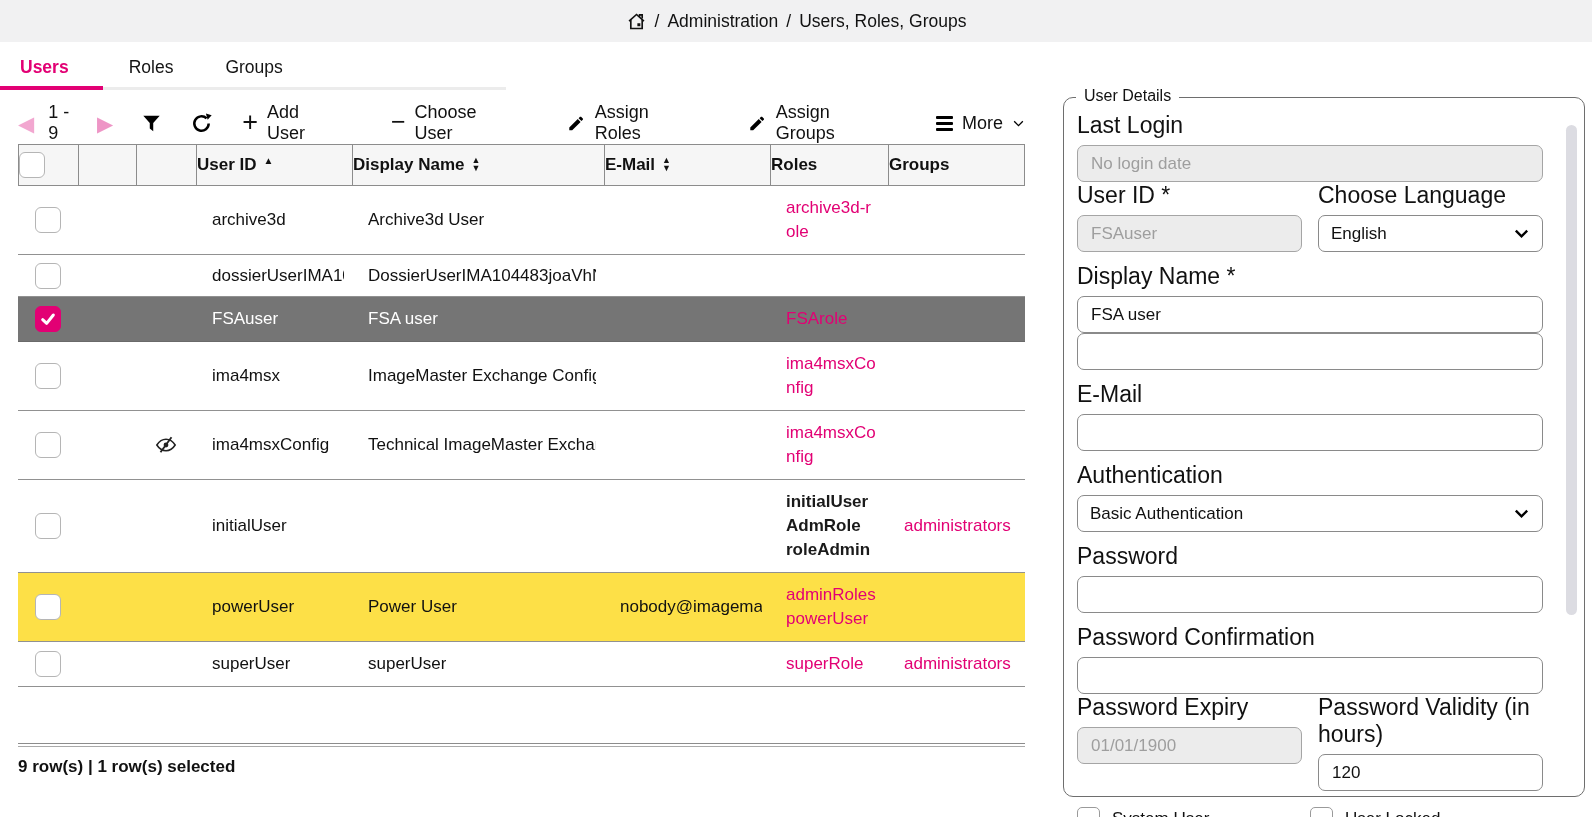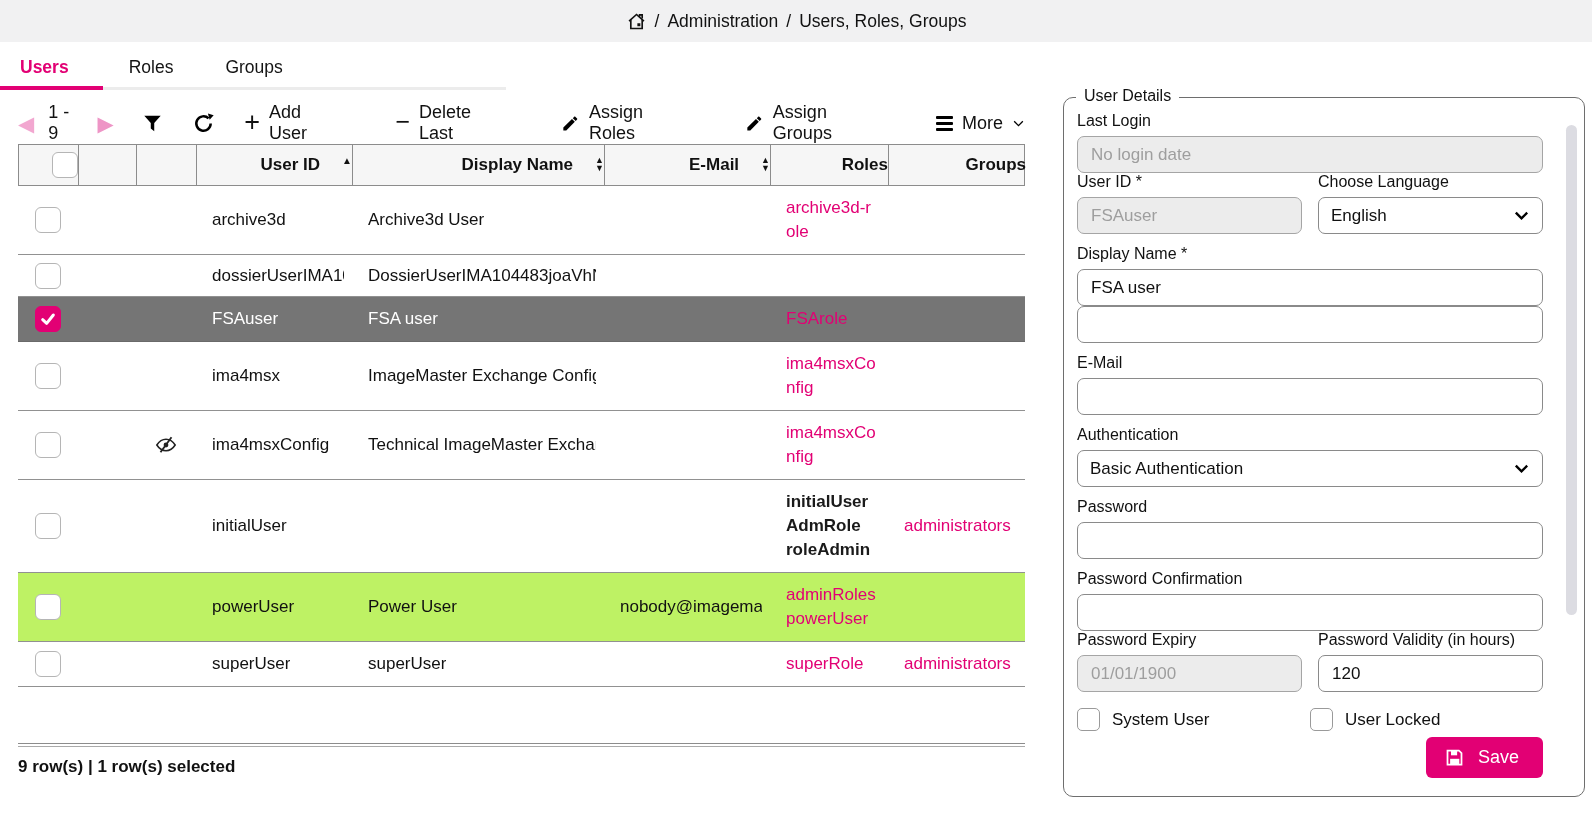--- a/index.html
+++ b/index.html
@@ -32,27 +32,27 @@
   .tb-gap-sm { width:24px; }
   .plusglyph { font-size:27px; font-weight:400; line-height:1; margin-top:-2px; }
   .minusglyph { font-size:25px; font-weight:400; line-height:1; margin-top:-4px; }
   .burger { display:flex; flex-direction:column; gap:3px; }
   .burger span { width:17px; height:3px; background:#000; border-radius:1px; }
 
   
   .grid-cols { display:grid; grid-template-columns:60px 58px 60px 156px 252px 166px 118px 137px; }
   .table { position:absolute; top:144px; left:18px; width:1007px; }
   .thead { height:42px; background:#f6f6f6; border:1px solid #8c8c8c; font-weight:bold; font-size:17px; }
-  .th { display:flex; align-items:center; justify-content:flex-end; gap:22px; border-right:1px solid #8c8c8c; height:100%; }
+  .th { display:flex; align-items:center; justify-content:flex-start; gap:7px; border-right:1px solid #8c8c8c; height:100%; }
   .th:last-child { border-right:none; }
   .sort-asc { font-size:10px; line-height:1; margin-top:-8px; }
   .sort-both { display:flex; flex-direction:column; font-size:9px; line-height:0.85; }
   .tbody-wrap { height:557px; overflow:hidden; }
   .tr { border-bottom:1px solid #919191; background:#fff; min-height:42px; }
-  .tr.alt { background:#bef264; }
+  .tr.alt { background:#fde047; }
   .tr.selected { background:#757575; color:#fff; border-bottom-color:#6a6a6a; }
   .td { display:flex; align-items:center; padding:6px 8px 6px 16px; overflow:hidden; font-size:17px; }
   .td-center { justify-content:center; padding-left:8px; }
   .cell-text { white-space:nowrap; overflow:hidden; }
   .roles-cell { flex-direction:column; align-items:flex-start; justify-content:center; padding-top:10px; padding-bottom:10px; }
   .role-link { color:#e20074; line-height:24px; word-break:break-all; cursor:pointer; }
   .role-plain { color:#1a1a1a; cursor:default;font-weight:bold; }
   .table-endline { height:4px; border-top:1px solid #8c8c8c; border-bottom:1px solid #aaa; }
 
   .checkbox { width:26px; height:26px; background:#fff; border:1px solid #b5b5b5; border-radius:6px;
@@ -61,21 +61,21 @@
 
   .summary { position:absolute; top:757px; left:18px; font-size:17px; font-weight:bold; }
 
   
   .panel { position:absolute; left:1063px; top:97px; width:522px; height:700px;
            border:1.5px solid #6e6e6e; border-radius:10px; background:#fff;text-decoration:underline; }
   .panel-legend { position:absolute; top:-11px; left:12px; background:#fff; padding:0 8px; font-size:16px; }
   .panel-body { position:absolute; top:14px; left:13px; right:41px; bottom:10px; }
   .panel-scroll { position:absolute; top:27px; right:7px; width:11px; height:490px; background:#dcdce2; border-radius:6px; }
 
-  .f-label { font-size:16px; margin:11px 0 6px; }
+  .f-label { font-size:23px; margin:11px 0 6px; }
   .f-label:first-child { margin-top:0; }
   .tinput { width:100%; height:37px; border:1px solid #8a8a8a; border-radius:7px; padding:16px 13px;
             font-size:17px; font-family:"Liberation Sans",sans-serif; color:#111; background:#fff; outline:none; }
   .tinput:disabled { background:#ececec; color:#9e9e9e; border-color:#a5a5a5; }
   .tinput::placeholder { color:#9e9e9e; }
   .two-col { display:flex; gap:16px; }
   .two-col > div { flex:1; min-width:0; }
   .selectbox { width:100%; height:37px; border:1px solid #8a8a8a; border-radius:7px; padding:0 12px;
                font-size:17px; display:flex; align-items:center; justify-content:space-between; cursor:pointer; background:#fff; }
   .check-row { display:flex; margin-top:16px; }
@@ -130,21 +130,21 @@
     </span>
     <span class="tb-gap"></span>
     <span class="tb-item">
       <span class="plusglyph">+</span>
       <span>Add User</span>
     </span>
     <span class="tb-gap-sm"></span>
       <span class="tb-gap"></span>
     <span class="tb-item">
       <span class="minusglyph">−</span>
-      <span>Delete Last</span>
+      <span>Choose User</span>
     </span>
     <span class="tb-gap-sm"></span>
       <span class="tb-gap"></span>
     <span class="tb-item">
       <svg width="19" height="19" viewBox="0 0 24 24">
         <path d="M3 17.2V21h3.8L17.8 9.9l-3.7-3.7L3 17.2zM20.7 7c.4-.4.4-1 0-1.4l-2.3-2.3c-.4-.4-1-.4-1.4 0l-1.8 1.8 3.7 3.7L20.7 7z" fill="#000"></path>
       </svg>
       <span>Assign Roles</span>
     </span>
     <span class="tb-gap-sm"></span>

